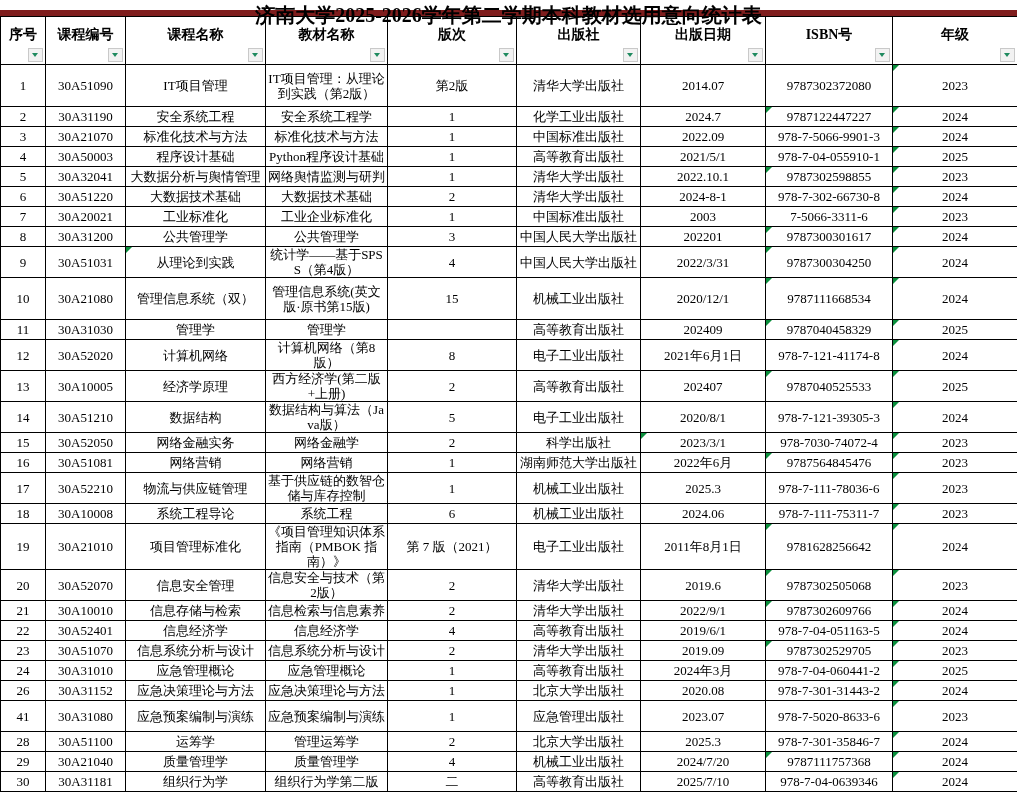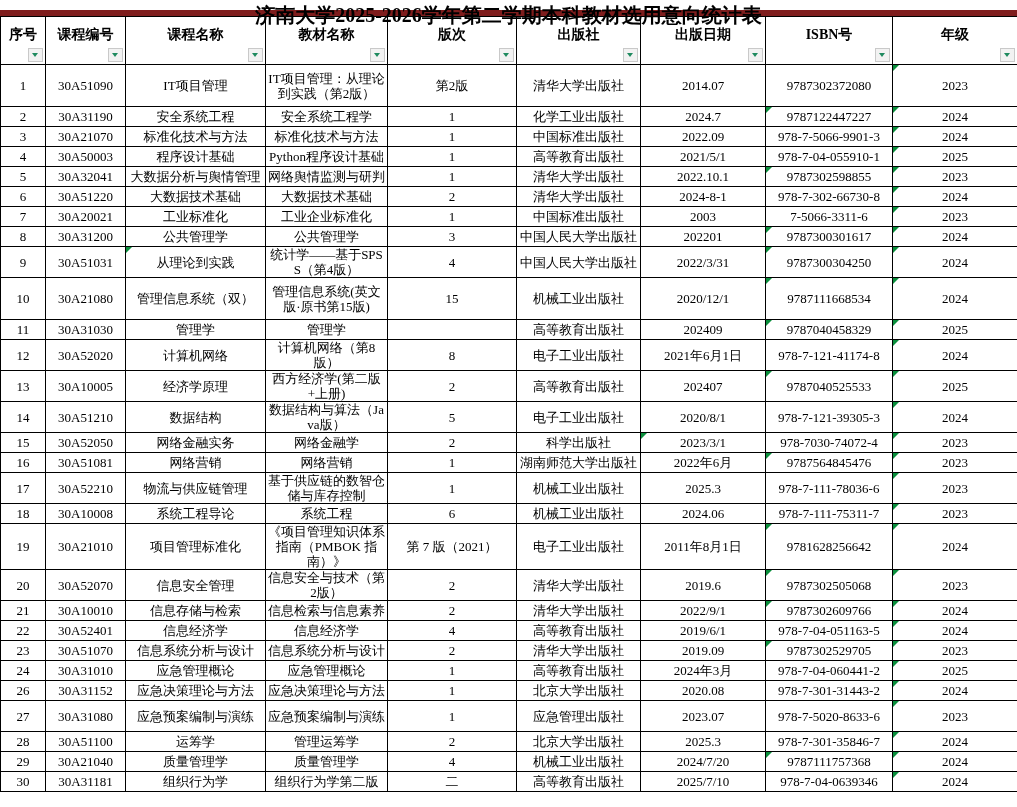--- a/index.html
+++ b/index.html
@@ -440,21 +440,21 @@
           <td>30A31152</td>
           <td>应急决策理论与方法</td>
           <td>应急决策理论与方法</td>
           <td>1</td>
           <td>北京大学出版社</td>
           <td>2020.08</td>
           <td>978-7-301-31443-2</td>
           <td class="flag">2024</td>
         </tr>
         <tr class="r-mid">
-          <td>27</td>
+          <td>41</td>
           <td>30A31080</td>
           <td>应急预案编制与演练</td>
           <td>应急预案编制与演练</td>
           <td>1</td>
           <td>应急管理出版社</td>
           <td>2023.07</td>
           <td>978-7-5020-8633-6</td>
           <td class="flag">2023</td>
         </tr>
         <tr class="r-norm">

